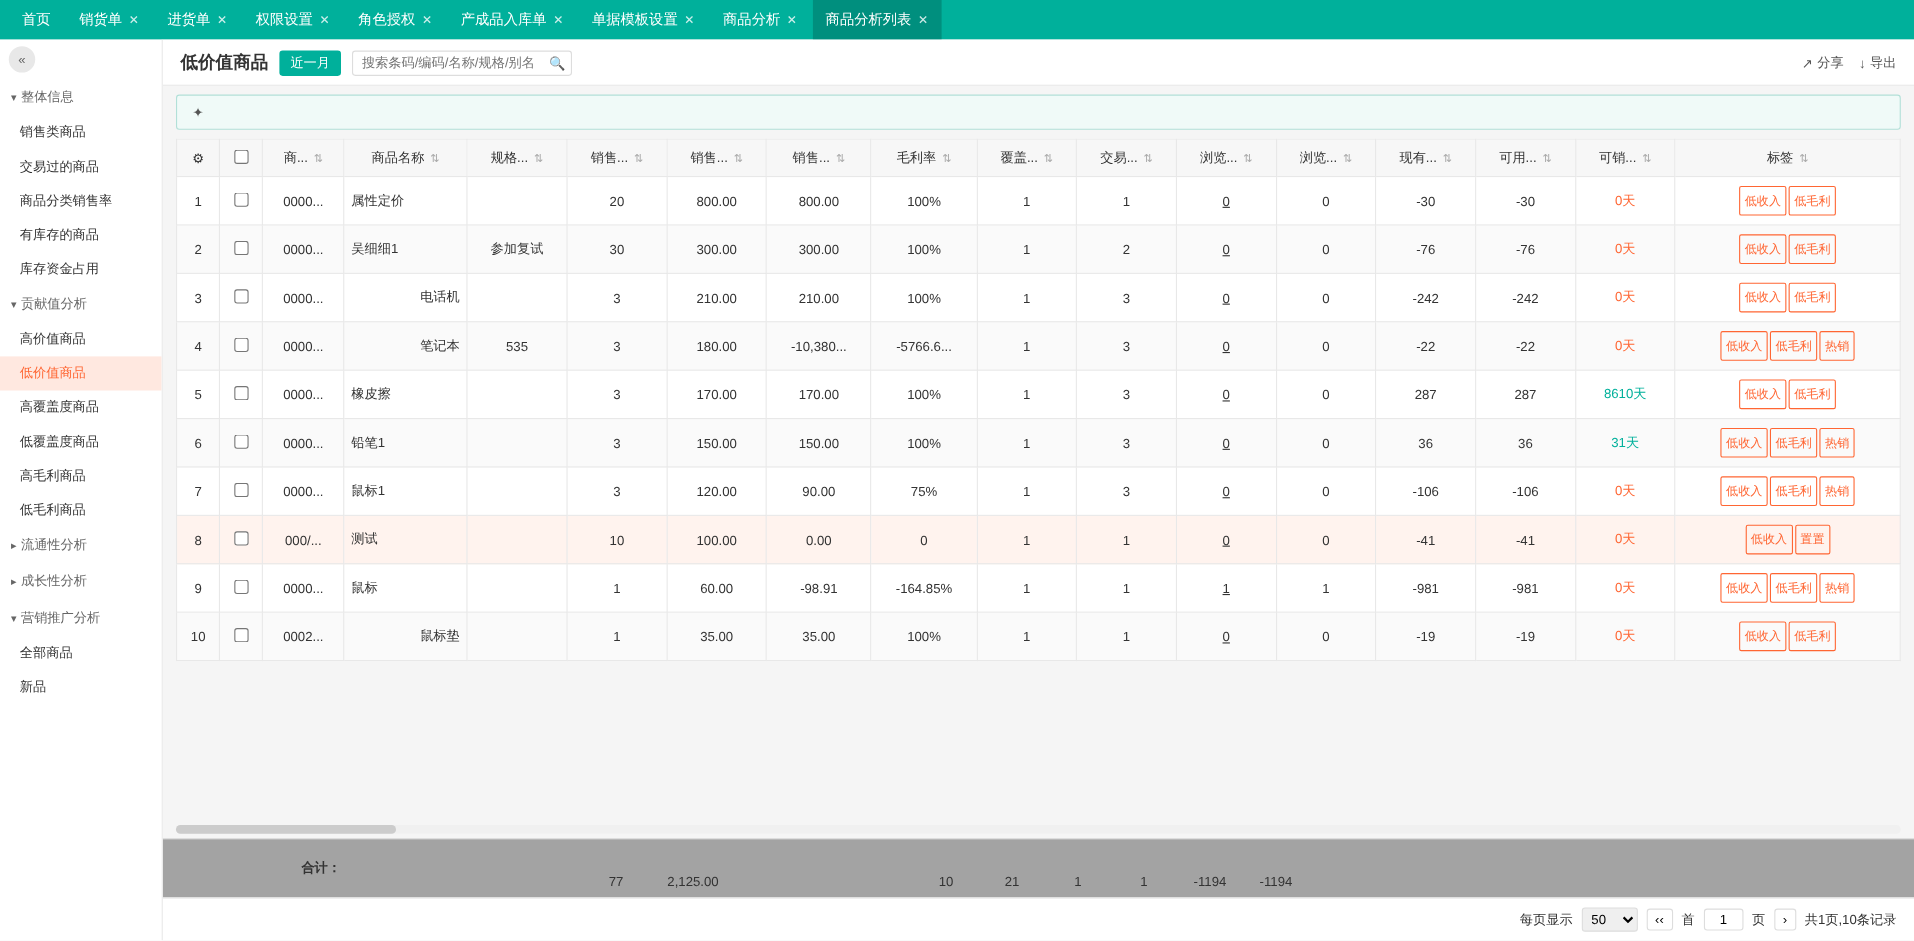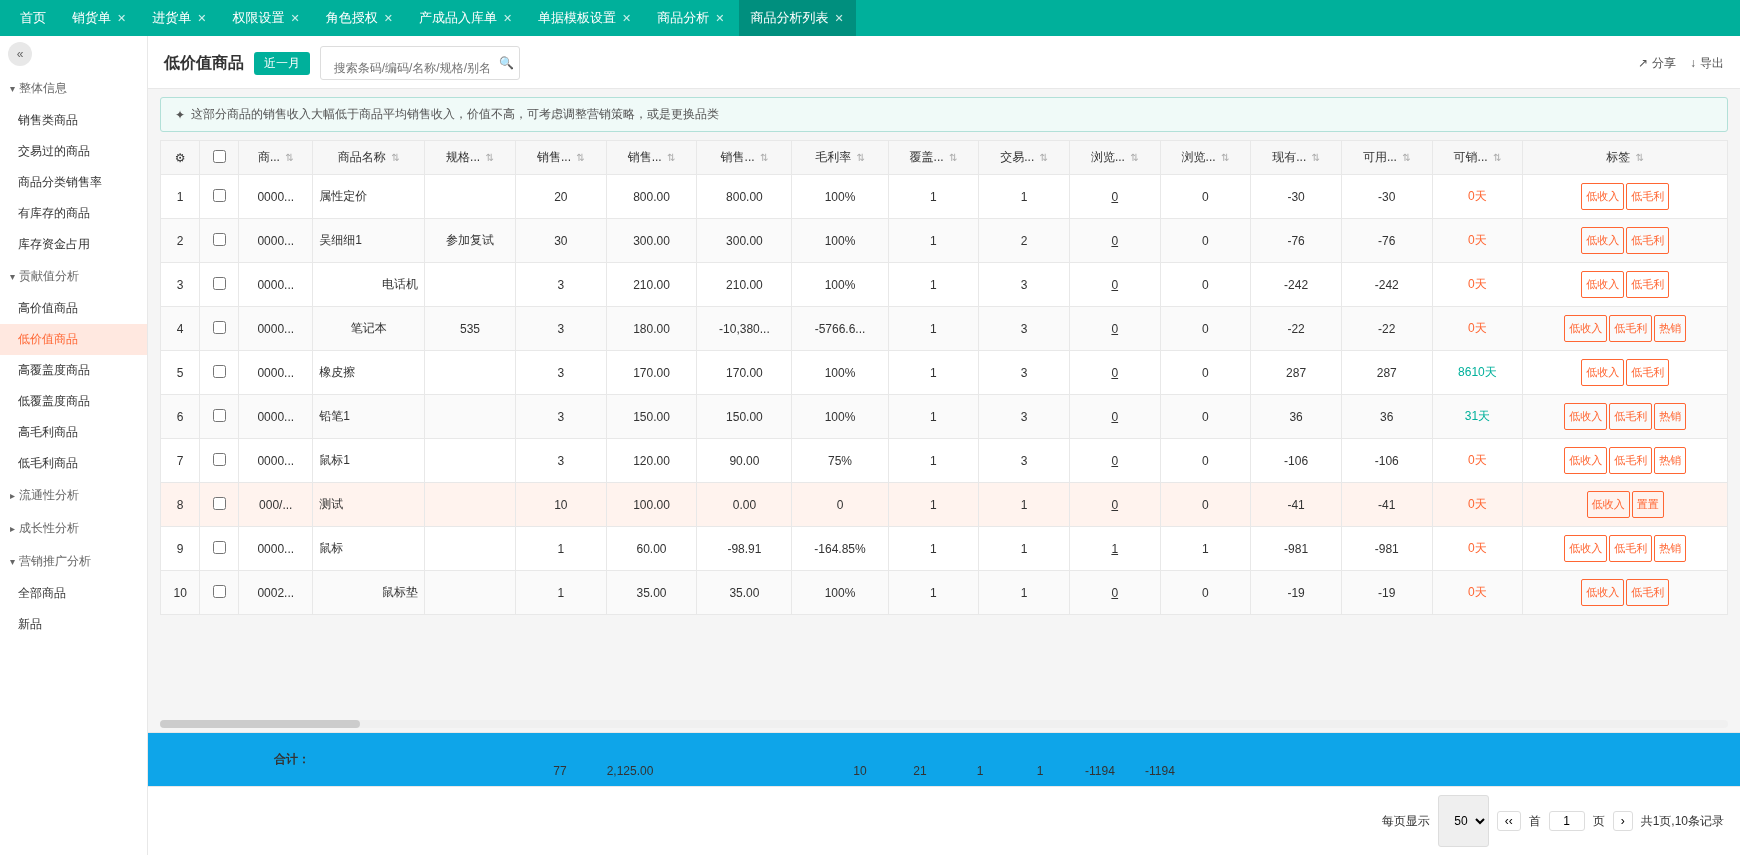--- a/index.html
+++ b/index.html
@@ -91,26 +91,25 @@
       color: #fff;
       border: none;
       border-radius: 3px;
       padding: 3px 10px;
       cursor: pointer;
       font-size: 12px;
     }
     .search-box {
       border: 1px solid #ddd;
       border-radius: 3px;
-      padding: 14px 28px 4px 8px;
+      padding: 3px 28px 4px 8px;
       width: 200px;
       font-size: 12px;
       outline: none;
       position: relative;
-      text-align: right;
     }
     .search-wrap {
       position: relative;
       display: inline-block;
     }
     .search-icon-btn {
       position: absolute;
       right: 6px;
       top: 50%;
       transform: translateY(-50%);
@@ -188,21 +187,21 @@
       border-radius: 2px;
       padding: 5px 4px;
       font-size: 11px;
       margin: 1px;
     }
     .tag-orange { color: #ff6633; border-color: #ff6633; }
     .link-underline { text-decoration: underline; color: #333; cursor: pointer; }
 
     
     .footer-totals {
-      background: #0ea5e9;
+      background: #a3a3a3;
       border-top: 1px solid #e8e8e8;
       padding: 8px 12px;
       display: flex;
       align-items: center;
       gap: 0;
     }
     .footer-totals .label {
       width: 170px;
       text-align: right;
       padding-right: 20px;
@@ -226,23 +225,22 @@
       border-top: 1px solid #e8e8e8;
       padding: 8px 16px;
       display: flex;
       align-items: center;
       justify-content: flex-end;
       gap: 8px;
     }
     .page-size-select {
       border: 1px solid #ddd;
       border-radius: 3px;
-      padding: 17px 4px;
-      font-size: 12px;
-      text-align: right;
+      padding: 2px 4px;
+      font-size: 12px;
     }
     .page-btn {
       border: 1px solid #ddd;
       background: #fff;
       border-radius: 3px;
       padding: 2px 7px;
       cursor: pointer;
       font-size: 12px;
     }
     .page-input {
@@ -359,21 +357,20 @@
         </div>
         <div class="header-action">
           <span>↓</span>
           <span>导出</span>
         </div>
       </div>
     </div>
 
     <div class="info-bar">
       <span>✦</span>
-      <span>这部分商品的销售收入大幅低于商品平均销售收入，价值不高，可考虑调整营销策略，或是更换品类</span>
     </div>
 
     <div class="table-wrap">
       <table>
         <thead>
           <tr>
             <th>⚙</th>
             <th><input type="checkbox" style=""></th>
             <th>商... <span class="sort-icon">⇅</span></th>
             <th>商品名称 <span class="sort-icon">⇅</span></th>
@@ -447,21 +444,21 @@
     <td>0</td>
     <td>-242</td>
     <td>-242</td>
     <td style="color:#ff6633">0天</td>
     <td><span class="tag tag-orange">低收入</span><span class="tag tag-orange">低毛利</span></td>
   </tr>
             <tr>
     <td>4</td>
     <td><input type="checkbox" style=""></td>
     <td>0000...</td>
-    <td style="text-align:center">笔记本</td>
+    <td style="text-align:right">笔记本</td>
     <td>535</td>
     <td>3</td>
     <td>180.00</td>
     <td>-10,380...</td>
     <td>-5766.6...</td>
     <td>1</td>
     <td>3</td>
     <td><span class="link-underline">0</span></td>
     <td>0</td>
     <td>-22</td>

